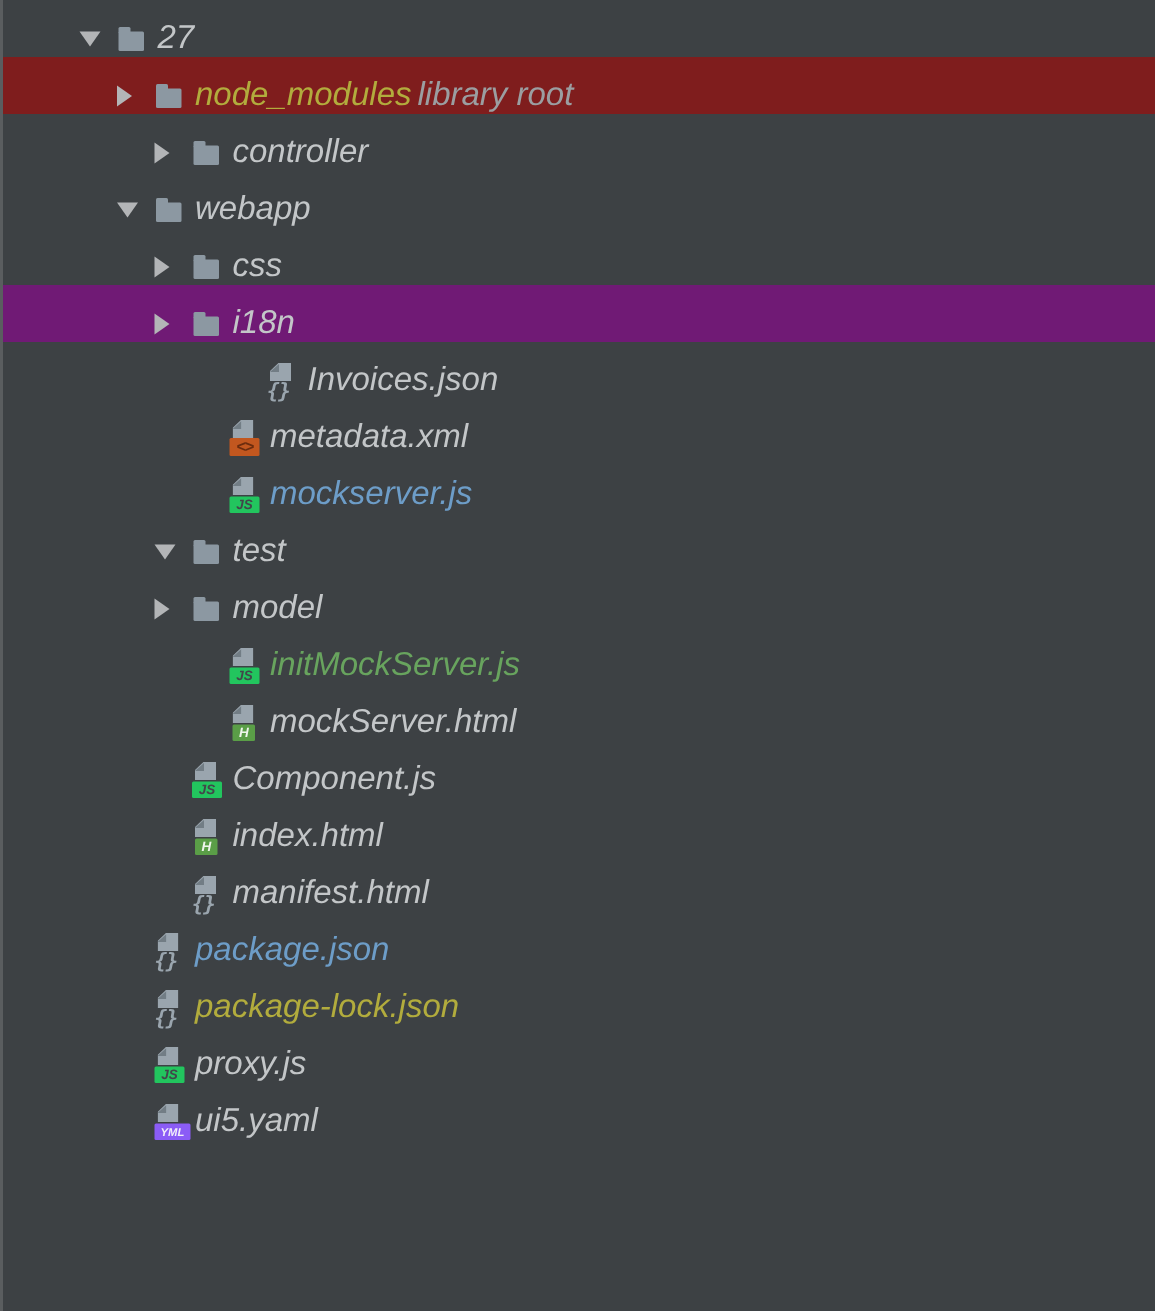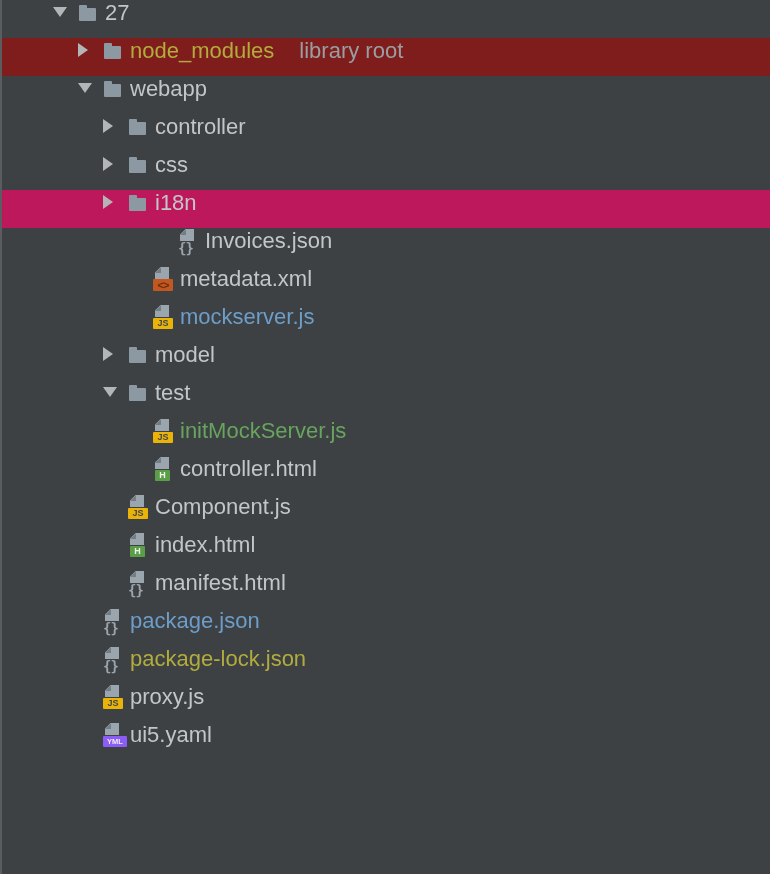--- a/index.html
+++ b/index.html
@@ -4,26 +4,27 @@
 <style>
   html,body{margin:0;padding:0}
   body{
     width:770px;height:874px;overflow:hidden;position:relative;
     background:#3d4144;
     font-family:"Liberation Sans",sans-serif;
   }
   body::before{content:'';position:absolute;left:0;top:0;width:2px;height:100%;background:#5a5d5f;z-index:9}
   .tree{position:absolute;inset:0}
   .row{
-    display:flex;align-items:flex-start;height:38px;box-sizing:border-box;
+    display:flex;align-items:flex-end;height:38px;box-sizing:border-box;
     padding-left:calc(53px + var(--lvl) * 25px);
     cursor:default;
+    font-style:italic;
   }
   .row.hl-olive{background:#7f1d1d}
-  .row.hl-navy{background:#be185d}
+  .row.hl-navy{background:#701a75}
   
   .chev{flex:0 0 25px;width:25px;height:24px;display:flex;align-items:center}
   .chev.exp::before{content:'';width:0;height:0;
     border-left:7px solid transparent;border-right:7px solid transparent;
     border-top:10px solid #b3b5b7}
   .chev.col::before{content:'';width:0;height:0;
     border-top:7px solid transparent;border-bottom:7px solid transparent;
     border-left:10px solid #b3b5b7}
   
   .ic{flex:0 0 20px;width:20px;height:25px;position:relative;margin-right:7px}
@@ -33,66 +34,66 @@
   .ic.folder::after{content:'';position:absolute;left:1px;top:8px;width:17px;height:13px;
     background:#8c98a2;border-radius:1px}
   
   .page{position:absolute;left:2px;top:1px;width:14px;height:12px;background:#9aa5ae;
     clip-path:polygon(40% 0,100% 0,100% 100%,0 100%,0 45%)}
   .fold{position:absolute;left:2px;top:1px;width:6px;height:6px;background:#727d85;
     clip-path:polygon(100% 10%,100% 100%,0 100%)}
   
   .badge{position:absolute;left:0;bottom:0;height:11px;padding:0 2px;border-radius:1px;
     display:flex;align-items:center;justify-content:center;font-weight:bold;line-height:1}
-  .badge.js {background:#eab308;color:#42464a;font-size:9px;min-width:16px}
+  .badge.js {background:#22c55e;color:#42464a;font-size:9px;min-width:16px}
   .badge.h  {background:#5a9e47;color:#eef5ec;font-size:9px;min-width:11px;left:2px}
   .badge.xml{background:#c2571f;color:#6b2c0e;font-size:11px;min-width:16px;height:12px;letter-spacing:-1px}
   .badge.yml{background:#8b5cf6;color:#f2edfa;font-size:7.5px;min-width:20px}
   .glyph{position:absolute;left:0;bottom:-3px;color:#9aa5ae;
     font-family:"DejaVu Sans Mono",monospace;font-weight:bold;font-size:14px;letter-spacing:-1px}
   
   .lbl{font-size:22px;color:#c3c6c8;white-space:pre}
   .lbl.c-olive{color:#b2ac3d}
   .lbl.c-blue{color:#6d9dc8}
   .lbl.c-green{color:#68a45e}
-  .annotation{font-size:22px;color:#9b9ea1;margin-left:25px;white-space:pre}
+  .annotation{font-size:22px;color:#9b9ea1;margin-left:4px;white-space:pre}
 </style>
 </head>
 <body>
 
 <div class="tree">
 
   <div class="row" style="--lvl:0">
     <span class="chev exp"></span>
     <span class="ic folder"></span>
     <span class="lbl">27</span>
   </div>
 
   <div class="row hl-olive" style="--lvl:1">
     <span class="chev col"></span>
     <span class="ic folder"></span>
     <span class="lbl c-olive">node_modules</span>
     <span class="annotation">library root</span>
   </div>
 
+  <div class="row" style="--lvl:2">
+    <span class="chev col"></span>
+    <span class="ic folder"></span>
+    <span class="lbl">controller</span>
+  </div>
+
   <div class="row" style="--lvl:1">
     <span class="chev exp"></span>
     <span class="ic folder"></span>
     <span class="lbl">webapp</span>
   </div>
 
   <div class="row" style="--lvl:2">
     <span class="chev col"></span>
     <span class="ic folder"></span>
-    <span class="lbl">controller</span>
-  </div>
-
-  <div class="row" style="--lvl:2">
-    <span class="chev col"></span>
-    <span class="ic folder"></span>
     <span class="lbl">css</span>
   </div>
 
   <div class="row hl-navy" style="--lvl:2">
     <span class="chev col"></span>
     <span class="ic folder"></span>
     <span class="lbl">i18n</span>
   </div>
 
 
@@ -121,49 +122,49 @@
     <span class="chev"></span>
     <span class="ic">
       <span class="page"></span>
         <span class="fold"></span>
       <span class="badge js">JS</span>
     </span>
     <span class="lbl c-blue">mockserver.js</span>
   </div>
 
   <div class="row" style="--lvl:2">
+    <span class="chev exp"></span>
+    <span class="ic folder"></span>
+    <span class="lbl">test</span>
+  </div>
+
+  <div class="row" style="--lvl:2">
     <span class="chev col"></span>
     <span class="ic folder"></span>
     <span class="lbl">model</span>
   </div>
 
-  <div class="row" style="--lvl:2">
-    <span class="chev exp"></span>
-    <span class="ic folder"></span>
-    <span class="lbl">test</span>
-  </div>
-
   <div class="row" style="--lvl:3">
     <span class="chev"></span>
     <span class="ic">
       <span class="page"></span>
         <span class="fold"></span>
       <span class="badge js">JS</span>
     </span>
     <span class="lbl c-green">initMockServer.js</span>
   </div>
 
   <div class="row" style="--lvl:3">
     <span class="chev"></span>
     <span class="ic">
       <span class="page"></span>
         <span class="fold"></span>
       <span class="badge h">H</span>
     </span>
-    <span class="lbl">controller.html</span>
+    <span class="lbl">mockServer.html</span>
   </div>
 
 
   <div class="row" style="--lvl:2">
     <span class="chev"></span>
     <span class="ic">
       <span class="page"></span>
         <span class="fold"></span>
       <span class="badge js">JS</span>
     </span>

